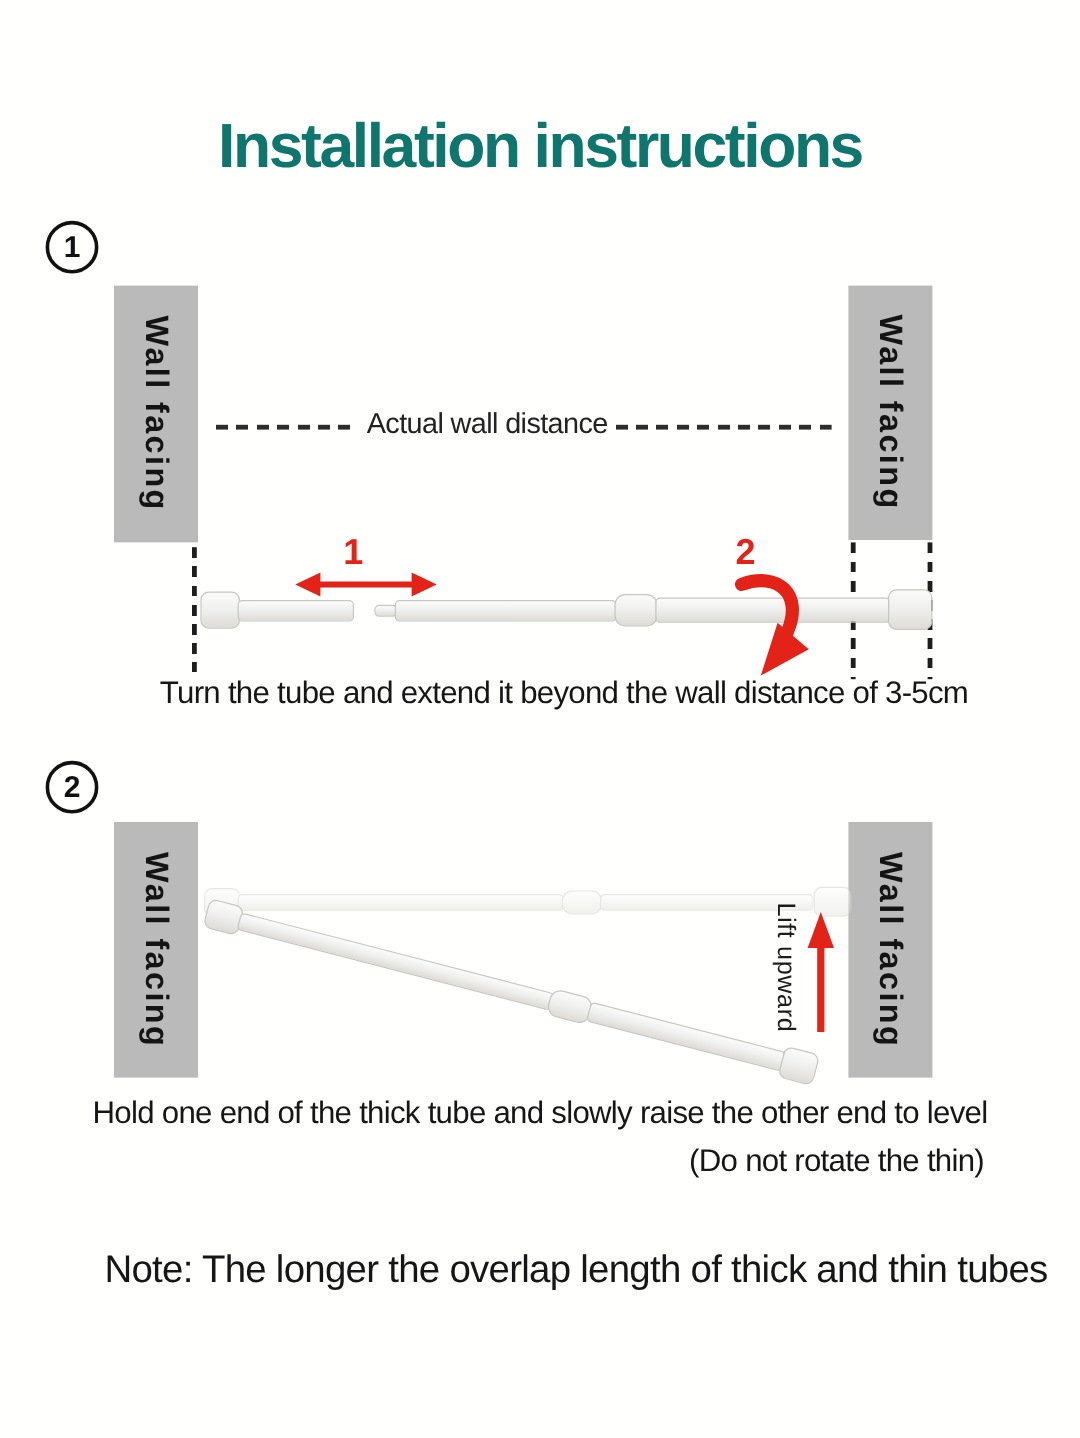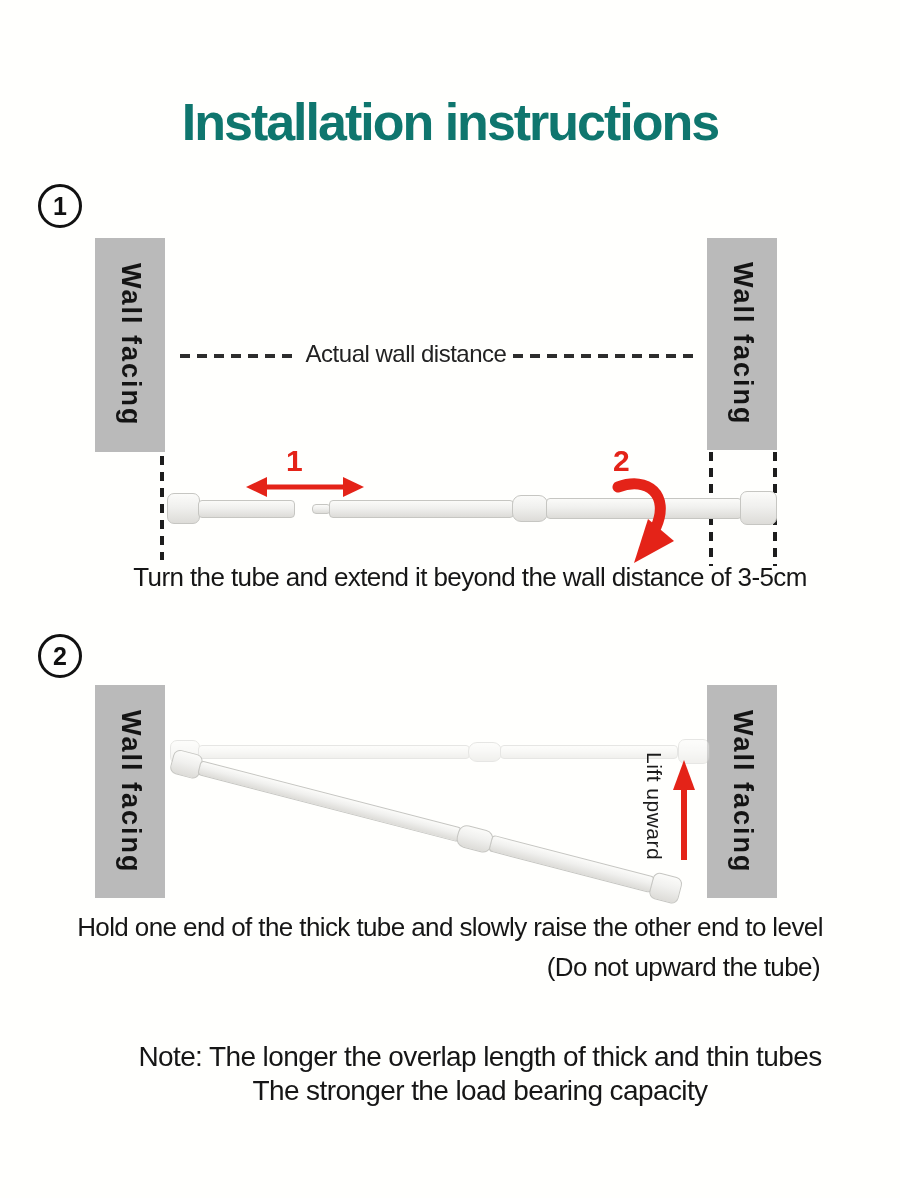--- a/index.html
+++ b/index.html
@@ -58,21 +58,21 @@
 
   .ghost-rod { position:absolute; left:170px; top:739px; width:540px; height:28px; opacity:0.42; }
   .diag-rod  { position:absolute; left:172px; top:745px; width:525px; height:30px;
                transform:rotate(14.5deg); transform-origin:left center; }
   .ghost-rod > div, .diag-rod > div { position:absolute; }
 
   .lift-label { position:absolute; left:642px; top:752px; height:125px;
                 writing-mode:vertical-rl; font-size:21px; letter-spacing:0.5px; color:#1c1c1c; }
 
   .note { position:absolute; top:1040px; left:0; width:100%; text-align:center;
-          padding-left:60px; font-size:28px; letter-spacing:-0.6px; color:#161616; line-height:34px; }
+          padding-left:60px; font-size:32px; letter-spacing:-0.6px; color:#161616; line-height:34px; }
 </style>
 </head>
 <body>
 
 <div class="page">
 
   <h1 class="title">Installation instructions</h1>
 
   <div class="badge badge-1">
     <span>1</span>
@@ -143,20 +143,19 @@
     <div class="cap" style="left:495px; top:2px; width:30px;  height:27px;"></div>
   </div>
 
   <div class="lift-label">Lift upward</div>
   <svg class="arrow-svg" style="left:670px; top:760px;" width="28" height="102" viewBox="0 0 28 102">
     <line x1="14" y1="100" x2="14" y2="26" stroke-width="6" stroke="#e42318"></line>
     <polygon points="14,0 3,30 25,30" fill="#e42318"></polygon>
   </svg>
 
   <div class="caption cap2a">Hold one end of the thick tube and slowly raise the other end to level</div>
-  <div class="caption cap2b">(Do not upward the tube)</div>
+  <div class="caption cap2b">(Do not rotate the thin)</div>
 
   <div class="note">
     <div>Note: The longer the overlap length of thick and thin tubes</div>
-    <div>The stronger the load bearing capacity</div>
   </div>
 
 </div>
 
 </body></html>

